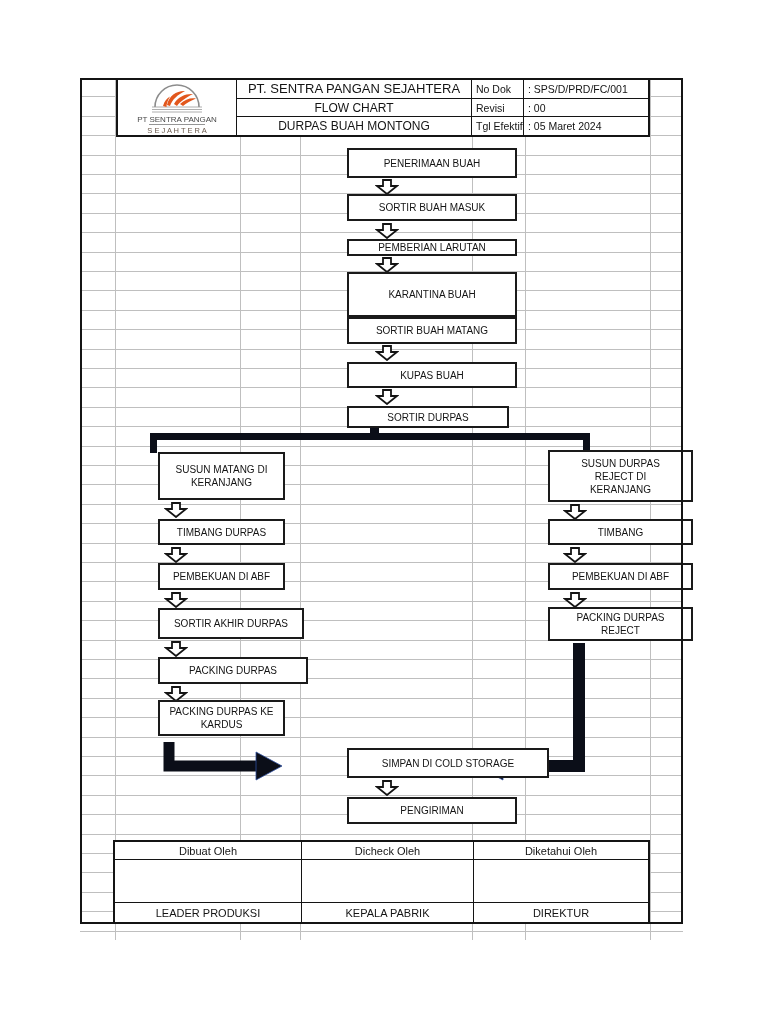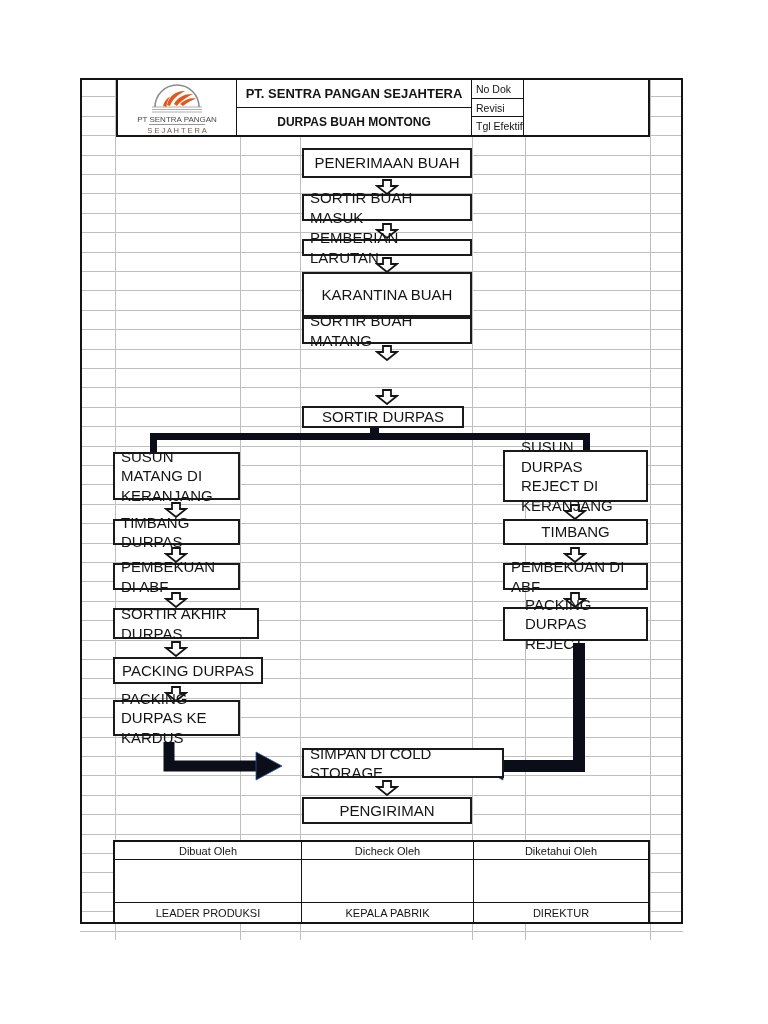--- a/index.html
+++ b/index.html
@@ -6,29 +6,29 @@
   body{font-family:"Liberation Sans",sans-serif;color:#141414;}
   #page{position:relative;width:768px;height:1024px;background:#ffffff;overflow:hidden;}
   #sheet{position:absolute;left:80px;top:78px;width:603px;height:862px;background:#fff;
     background-image:repeating-linear-gradient(to bottom, transparent 0px, transparent 18.4px, #bfbfbf 18.4px, #bfbfbf 19.4px);}
   .vline{position:absolute;top:0;width:1px;height:862px;background:#bfbfbf;z-index:0;}
   .sheet-border{position:absolute;left:0;top:0;width:603px;height:846px;border:2.5px solid #141414;box-sizing:border-box;z-index:6;pointer-events:none;}
   
   .hblock{position:absolute;left:36px;top:0;width:534px;height:59px;background:#fff;border:2px solid #141414;box-sizing:border-box;z-index:3;display:flex;}
   .hlogo{width:119px;border-right:1.6px solid #141414;box-sizing:border-box;display:flex;align-items:center;justify-content:center;}
   .htitles{width:235px;border-right:1.6px solid #141414;box-sizing:border-box;display:flex;flex-direction:column;}
-  .hrow{flex:1;display:flex;align-items:center;justify-content:center;border-bottom:1.6px solid #141414;font-weight:bold;}
+  .hrow{flex:1;display:flex;align-items:center;justify-content:center;border-bottom:1.6px solid #141414;font-weight:normal;}
   .hrow:last-child{border-bottom:none;}
   .hmetaL{width:52px;border-right:1.6px solid #141414;box-sizing:border-box;display:flex;flex-direction:column;}
   .hmetaV{flex:1;display:flex;flex-direction:column;}
   .mrow{flex:1;display:flex;align-items:center;border-bottom:1.6px solid #141414;padding-left:4px;font-size:10.5px;}
   .mrow:last-child{border-bottom:none;}
   .t1{font-size:13px;} .t2{font-size:12px;} .t3{font-size:12px;}
   
-  .fbox{position:absolute;background:#fff;border:2px solid #1a1a1a;box-sizing:border-box;display:flex;align-items:center;justify-content:center;text-align:left;font-size:15px;line-height:1.3;z-index:3;padding:0 6px;}
+  .fbox{position:absolute;background:#fff;border:2px solid #1a1a1a;box-sizing:border-box;display:flex;align-items:center;justify-content:center;text-align:center;font-size:10px;line-height:1.3;z-index:3;padding:0 6px;margin-left:45px;}
   .darr{position:absolute;width:24px;height:16px;z-index:2;}
   .conn{position:absolute;z-index:2;}
   
   .sign{position:absolute;left:33px;top:762px;width:537px;height:84px;background:#fff;border:2px solid #141414;box-sizing:border-box;display:grid;grid-template-columns:187px 172px 1fr;grid-template-rows:18px 1fr 19px;z-index:3;}
   .scell{border-right:1.5px solid #141414;border-bottom:1.5px solid #141414;display:flex;align-items:center;justify-content:center;font-size:11px;box-sizing:border-box;}
   .scell.lastc{border-right:none;} .scell.lastr{border-bottom:none;}
 </style>
 </head>
 <body>
 
@@ -57,34 +57,41 @@
           <path d="M45 25 C47 15.5 55 10.5 63 11 C56 14.5 50 19.5 48 26 Z" fill="#e2571d"></path>
           <path d="M52 24 C56 16.5 64 13.5 71 14 C64 17.5 58 21.5 55 26 Z" fill="#e2571d"></path>
           <path d="M58 24 C63 19 69 17.5 74 18.5 C69 20.5 64 23.5 61 26 Z" fill="#e2571d"></path>
           <text x="55" y="42" text-anchor="middle" font-size="8" fill="#4a4a4a">PT SENTRA PANGAN</text>
           <line x1="27" y1="44.5" x2="83" y2="44.5" stroke="#7a7a7a" stroke-width="0.8"></line>
           <text x="55" y="53" text-anchor="middle" font-size="7.5" fill="#6b5a4d">S E J A H T E R A</text>
         </svg>
       </div>
       <div class="htitles">
         <div class="hrow t1">PT. SENTRA PANGAN SEJAHTERA</div>
+        <div class="hrow t2">FLOW CHART</div>
         <div class="hrow t3">DURPAS BUAH MONTONG</div>
       </div>
       <div class="hmetaL">
         <div class="mrow">No Dok</div>
         <div class="mrow">Revisi</div>
         <div class="mrow">Tgl Efektif</div>
+      </div>
+      <div class="hmetaV">
+        <div class="mrow">: SPS/D/PRD/FC/001</div>
+        <div class="mrow">: 00</div>
+        <div class="mrow">: 05 Maret 2024</div>
       </div>
     </div>
 
     <div class="fbox" style="left:222px;top:70px;width:170px;height:30px">PENERIMAAN BUAH</div>
     <div class="fbox" style="left:222px;top:116px;width:170px;height:27px">SORTIR BUAH MASUK</div>
     <div class="fbox" style="left:222px;top:161px;width:170px;height:17px">PEMBERIAN LARUTAN</div>
     <div class="fbox" style="left:222px;top:194px;width:170px;height:45px">KARANTINA BUAH</div>
     <div class="fbox" style="left:222px;top:239px;width:170px;height:27px">SORTIR BUAH MATANG</div>
+    <div class="fbox" style="left:222px;top:284px;width:170px;height:26px">KUPAS BUAH</div>
     <div class="fbox" style="left:222px;top:328px;width:162px;height:22px">SORTIR DURPAS</div>
 
     <div class="darr" style="left:295px;top:101px"><svg width="24" height="16">
           <use href="#arr"></use>
         </svg></div>
     <div class="darr" style="left:295px;top:145px"><svg width="24" height="16">
           <use href="#arr"></use>
         </svg></div>
     <div class="darr" style="left:295px;top:179px"><svg width="24" height="16">
           <use href="#arr"></use>

